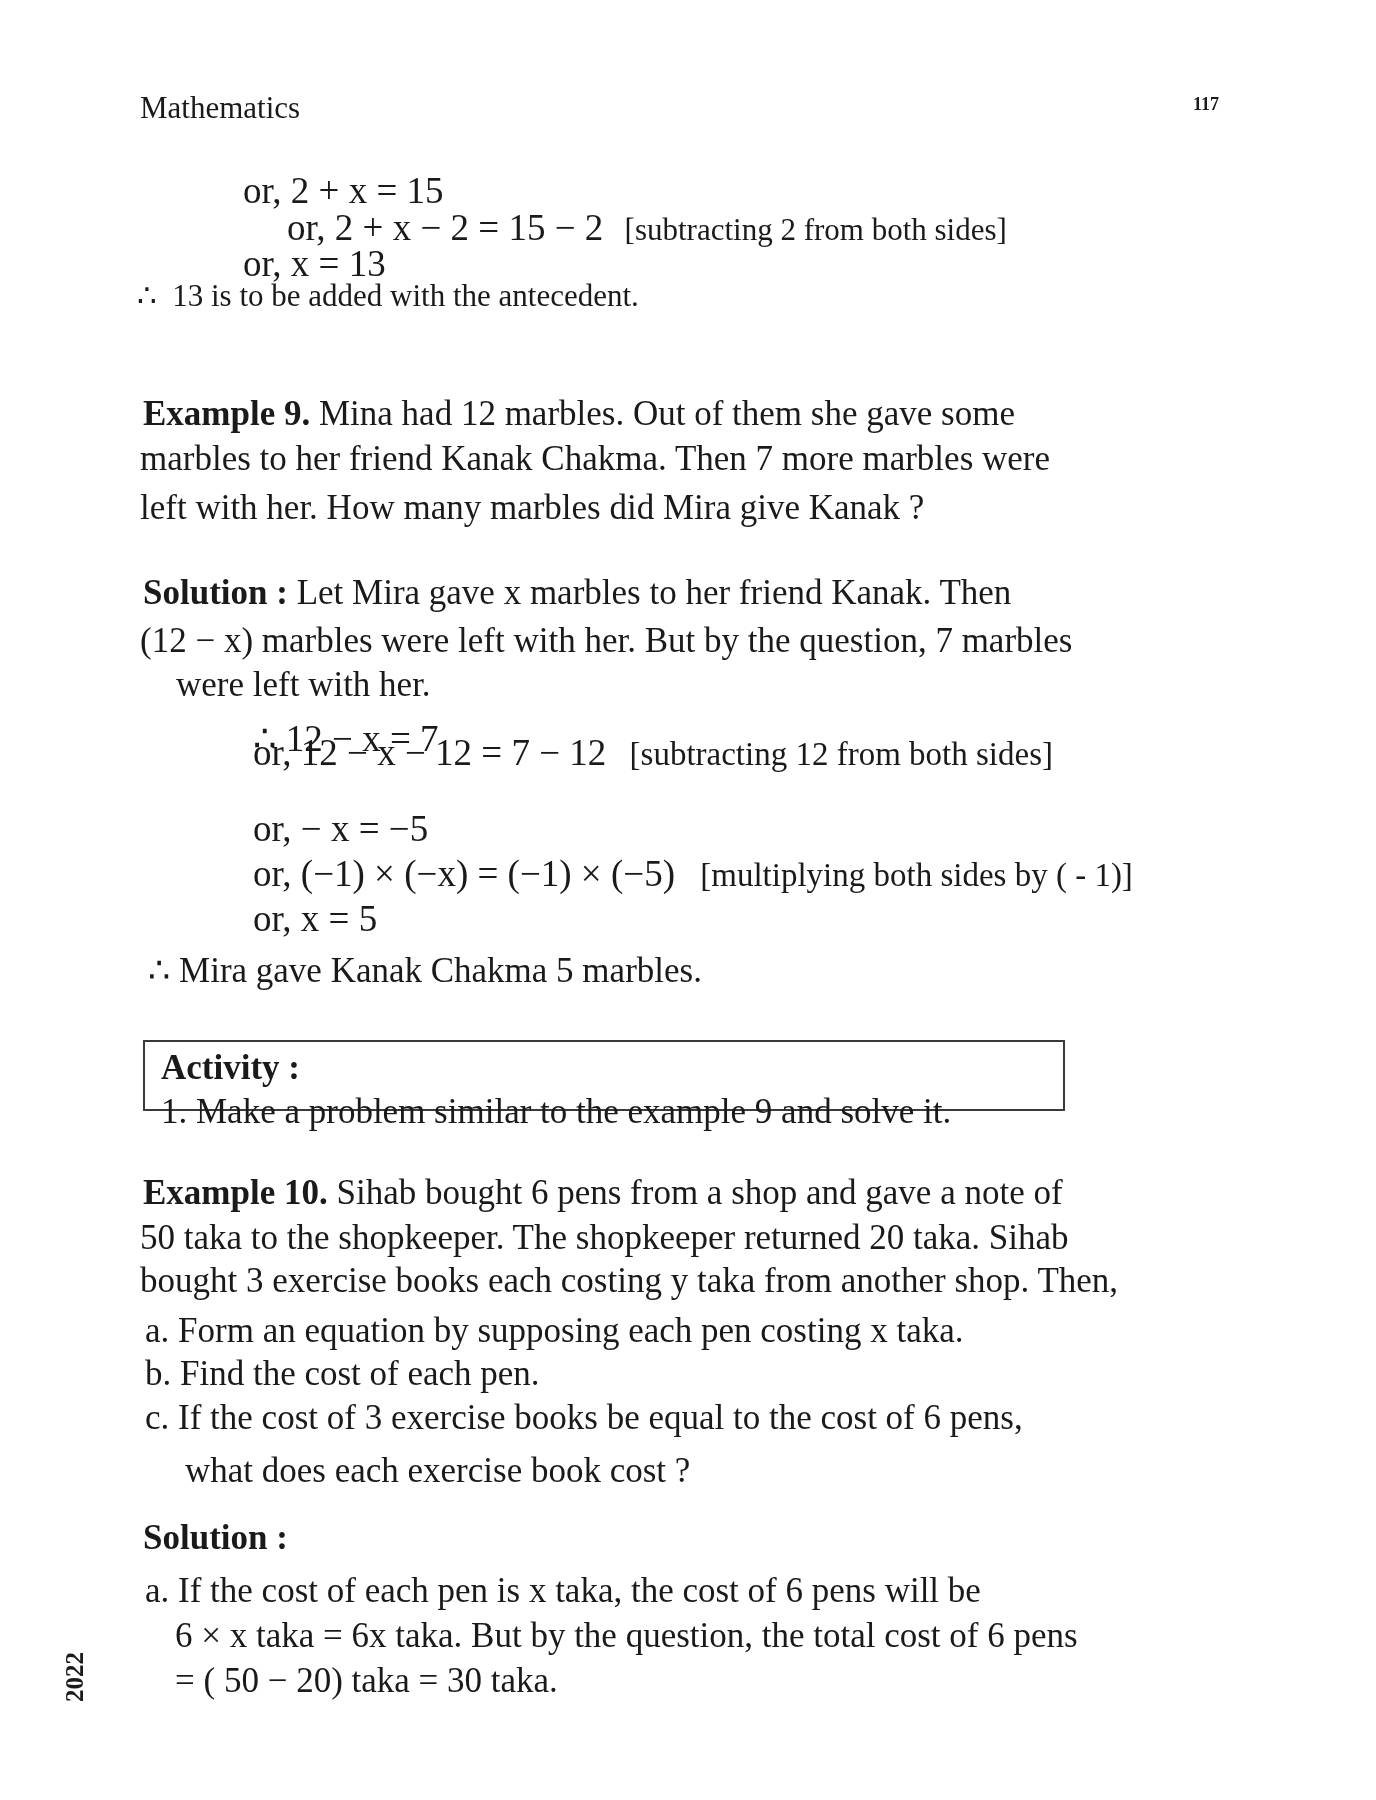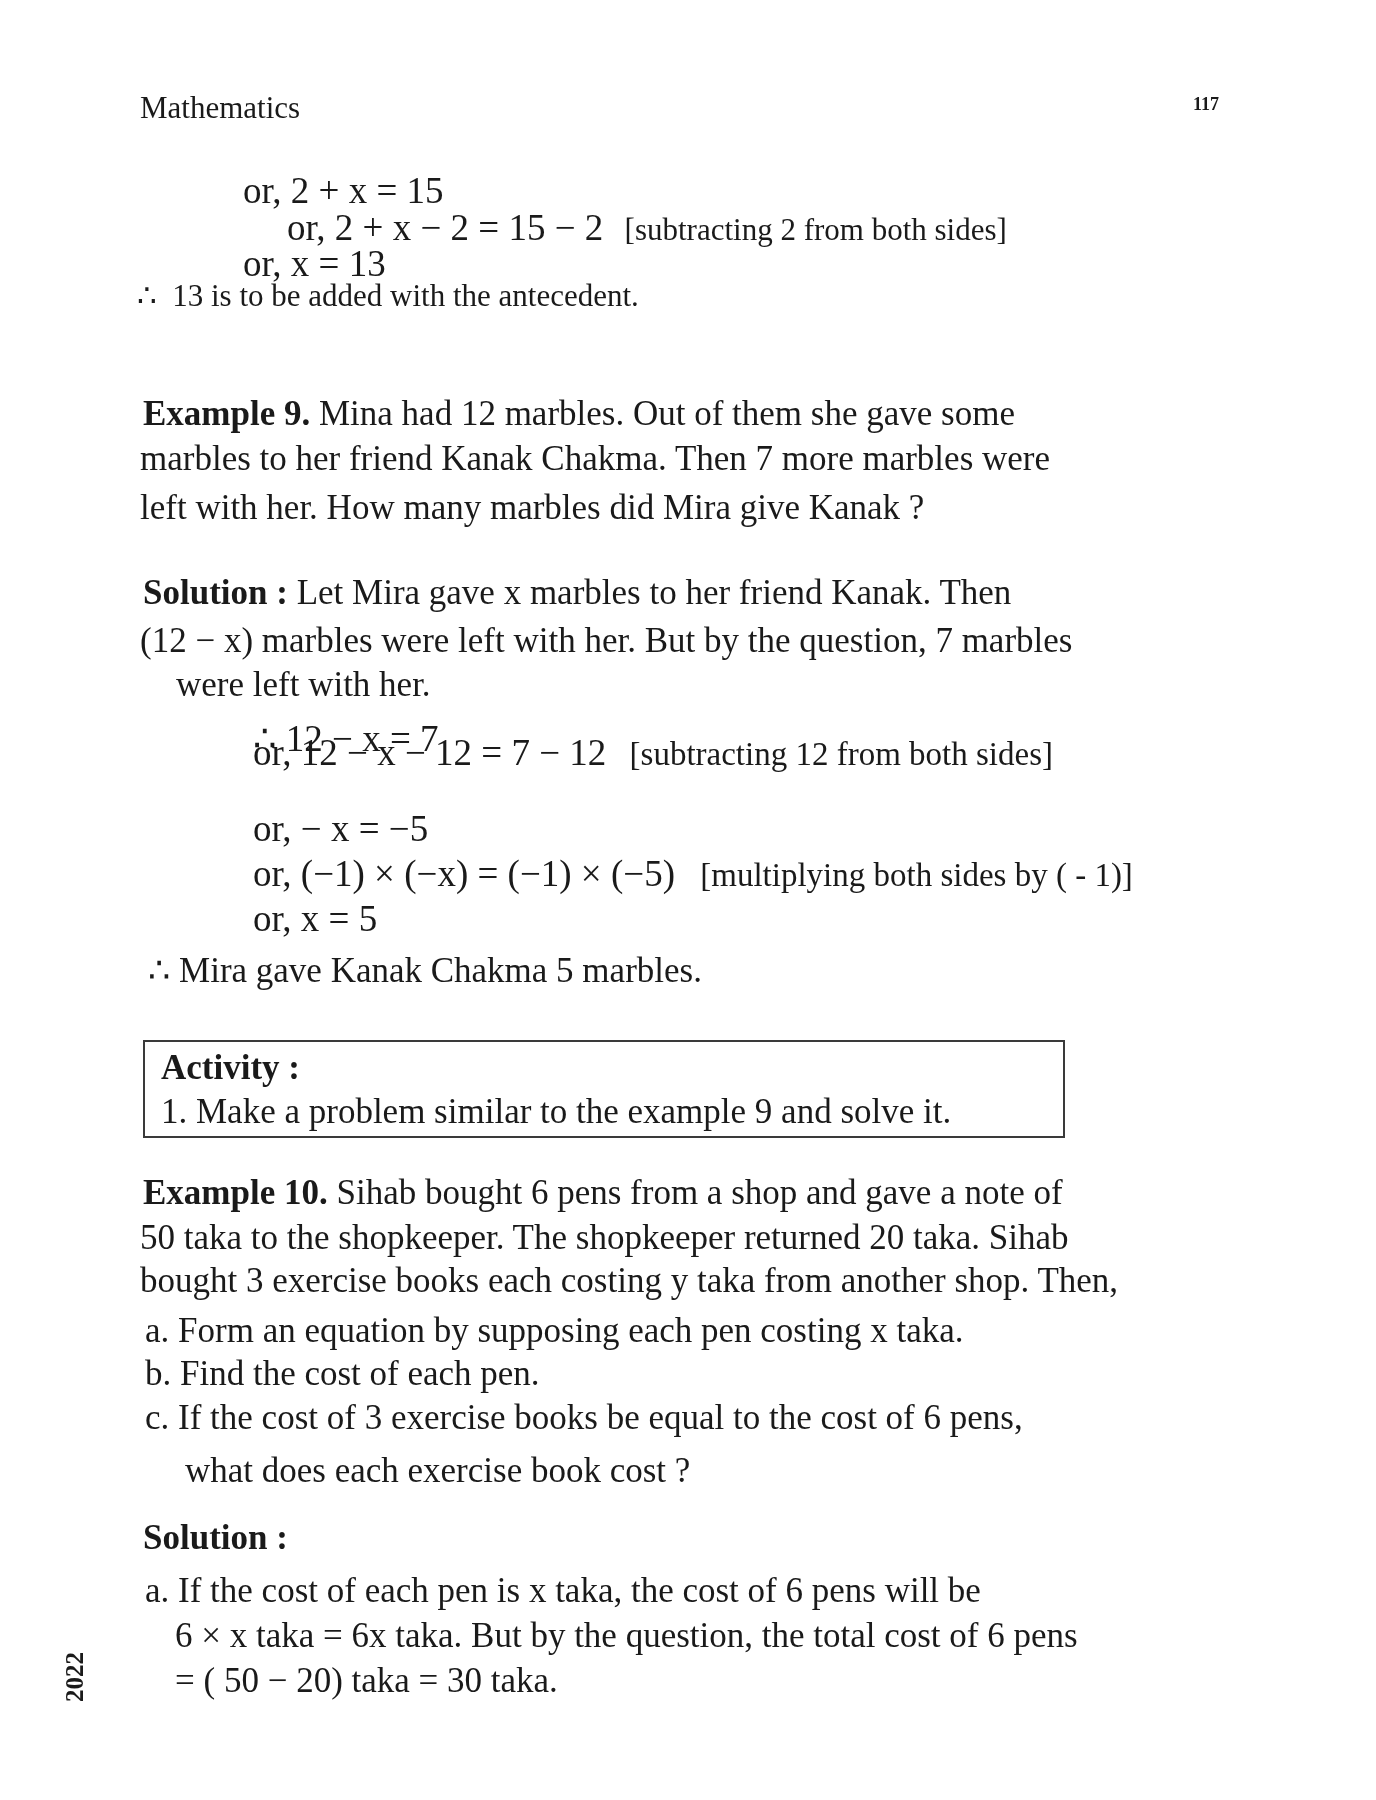--- a/index.html
+++ b/index.html
@@ -3,21 +3,21 @@
 <meta charset="utf-8">
 <style>
   html, body { margin: 0; padding: 0; background: #ffffff; }
   body { width: 1376px; height: 1800px; position: relative; overflow: hidden;
          font-family: "Liberation Serif", "DejaVu Serif", serif; color: #1a1a1a; }
   .line { position: absolute; white-space: nowrap; font-size: 35px; line-height: 1; }
   .hdr { position: absolute; font-size: 31px; line-height: 1; }
   .pgnum { position: absolute; font-size: 18px; font-weight: bold; line-height: 1; }
   .b { font-weight: bold; }
   .math { font-size: 37px; }
-  .box { position: absolute; left: 143px; top: 1040px; width: 922px; height: 98px;
+  .box { position: absolute; left: 143px; top: 1040px; width: 922px; height: 71px;
          border: 2px solid #3a3a3a; box-sizing: border-box; }
   .year { position: absolute; left: 62px; top: 1650px; font-size: 25px; font-weight: bold;
           transform: rotate(-90deg); transform-origin: left top; line-height: 1; }
 </style>
 </head>
 <body>
 
 <div class="hdr" style="left:140px; top:92px;">Mathematics</div>
 <div class="pgnum" style="left:1193px; top:95px;">117</div>
 

